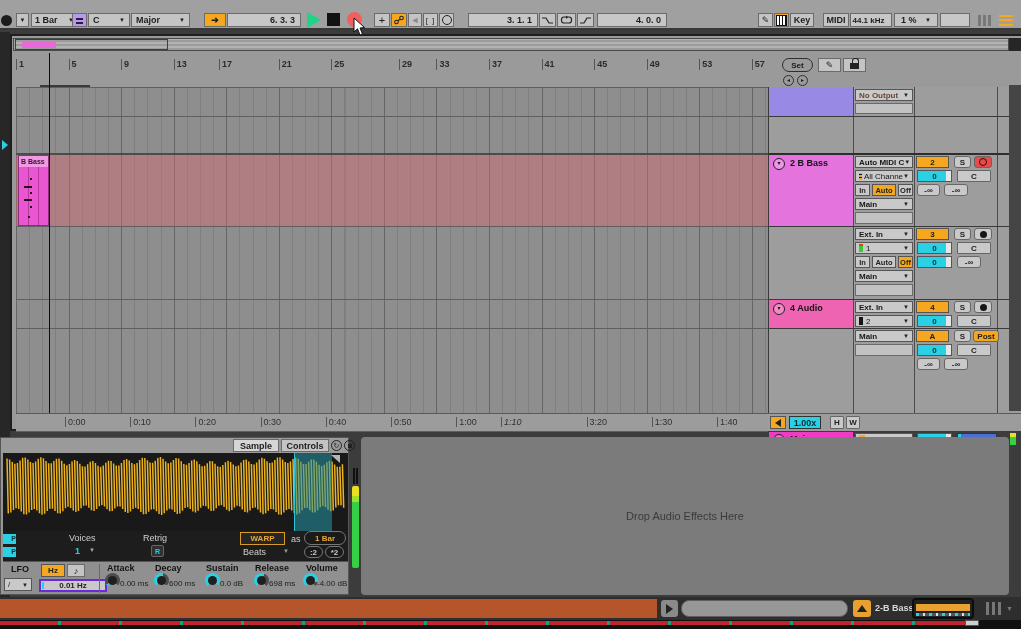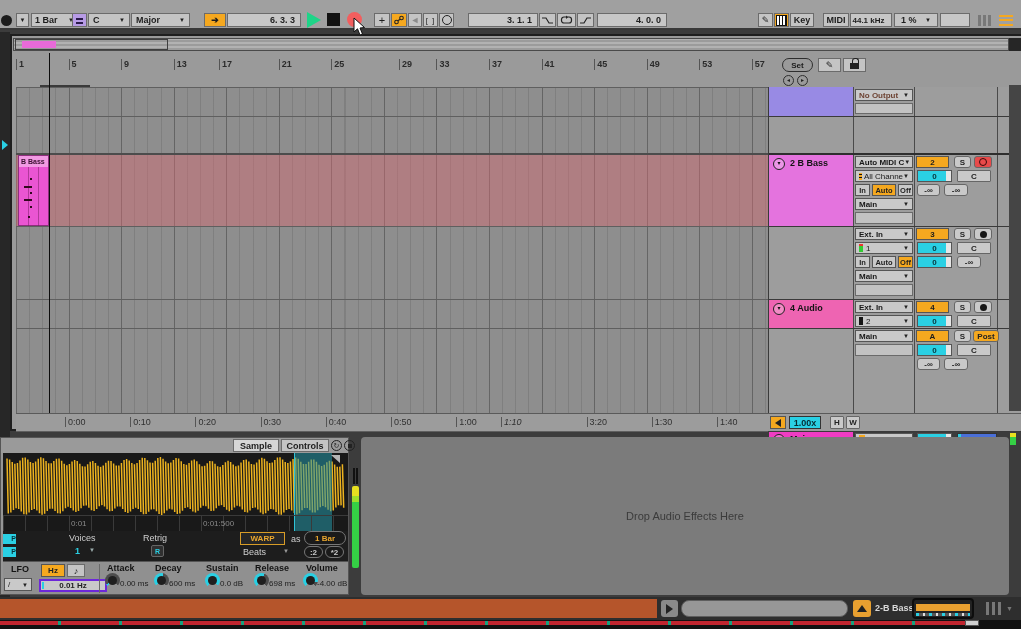--- a/index.html
+++ b/index.html
@@ -467,24 +467,20 @@
           <span style="width:4px;height:4px;background:#222;display:block;"></span>
         </div>
     </div>
 
     <div class="a" style="left:2px;top:15px;width:345px;height:78px;background:#191919;overflow:hidden;">
       <svg id="wave" width="345" height="62" style="position:absolute;left:0;top:2px;">
           <path d="M4.0 3.6 L5.3 58.4 M6.6 4.4 L7.9 57.6 M9.2 6.9 L10.5 55.1 M11.8 8.7 L13.1 53.3 M14.4 8.1 L15.7 53.9 M17.0 5.5 L18.3 56.5 M19.6 2.8 L20.9 59.2 M22.2 2.4 L23.5 59.6 M24.8 4.4 L26.1 57.6 M27.4 7.0 L28.7 55.0 M30.0 8.0 L31.3 54.0 M32.6 6.5 L33.9 55.5 M35.2 3.7 L36.5 58.3 M37.8 2.2 L39.1 59.8 M40.4 3.2 L41.7 58.8 M43.0 6.0 L44.3 56.0 M45.6 8.3 L46.9 53.7 M48.2 8.3 L49.5 53.7 M50.8 6.1 L52.1 55.9 M53.4 3.8 L54.7 58.2 M56.0 3.6 L57.3 58.4 M58.6 5.8 L59.9 56.2 M61.2 8.8 L62.5 53.2 M63.8 10.2 L65.1 51.8 M66.4 9.1 L67.7 52.9 M69.0 6.6 L70.3 55.4 M71.6 5.0 L72.9 57.0 M74.2 6.0 L75.5 56.0 M76.8 8.8 L78.1 53.2 M79.4 11.3 L80.7 50.7 M82.0 11.4 L83.3 50.6 M84.6 9.2 L85.9 52.8 M87.2 6.7 L88.5 55.3 M89.8 6.1 L91.1 55.9 M92.4 7.9 L93.7 54.1 M95.0 10.7 L96.3 51.3 M97.6 11.9 L98.9 50.1 M100.2 10.6 L101.5 51.4 M102.8 7.7 L104.1 54.3 M105.4 5.7 L106.7 56.3 M108.0 6.1 L109.3 55.9 M110.6 8.4 L111.9 53.6 M113.2 10.6 L114.5 51.4 M115.8 10.5 L117.1 51.5 M118.4 8.0 L119.7 54.0 M121.0 5.1 L122.3 56.9 M123.6 4.0 L124.9 58.0 M126.2 5.4 L127.5 56.6 M128.8 8.0 L130.1 54.0 M131.4 9.2 L132.7 52.8 M134.0 7.9 L135.3 54.1 M136.6 4.9 L137.9 57.1 M139.2 2.7 L140.5 59.3 M141.8 3.0 L143.1 59.0 M144.4 5.3 L145.7 56.7 M147.0 7.6 L148.3 54.4 M149.6 7.8 L150.9 54.2 M152.2 5.7 L153.5 56.3 M154.8 3.0 L156.1 59.0 M157.4 2.1 L158.7 59.9 M160.0 3.7 L161.3 58.3 M162.6 6.6 L163.9 55.4 M165.2 8.3 L166.5 53.7 M167.8 7.5 L169.1 54.5 M170.4 5.0 L171.7 57.0 M173.0 3.1 L174.3 58.9 M175.6 3.6 L176.9 58.4 M178.2 6.2 L179.5 55.8 M180.8 9.0 L182.1 53.0 M183.4 9.7 L184.7 52.3 M186.0 8.0 L187.3 54.0 M188.6 5.5 L189.9 56.5 M191.2 4.6 L192.5 57.4 M193.8 6.3 L195.1 55.7 M196.4 9.3 L197.7 52.7 M199.0 11.3 L200.3 50.7 M201.6 10.7 L202.9 51.3 M204.2 8.2 L205.5 53.8 M206.8 6.1 L208.1 55.9 M209.4 6.3 L210.7 55.7 M212.0 8.7 L213.3 53.3 M214.6 11.3 L215.9 50.7 M217.2 11.9 L218.5 50.1 M219.8 10.0 L221.1 52.0 M222.4 7.2 L223.7 54.8 M225.0 5.8 L226.3 56.2 M227.6 6.9 L228.9 55.1 M230.2 9.5 L231.5 52.5 M232.8 11.2 L234.1 50.8 M235.4 10.4 L236.7 51.6 M238.0 7.5 L239.3 54.5 M240.6 5.0 L241.9 57.0 M243.2 4.6 L244.5 57.4 M245.8 6.6 L247.1 55.4 M248.4 9.0 L249.7 53.0 M251.0 9.5 L252.3 52.5 M253.6 7.5 L254.9 54.5 M256.2 4.5 L257.5 57.5 M258.8 2.8 L260.1 59.2 M261.4 3.7 L262.7 58.3 M264.0 6.3 L265.3 55.7 M266.6 8.1 L267.9 53.9 M269.2 7.6 L270.5 54.4 M271.8 5.0 L273.1 57.0 M274.4 2.5 L275.7 59.5 M277.0 2.2 L278.3 59.8 M279.6 4.4 L280.9 57.6 M282.2 7.1 L283.5 54.9 M284.8 8.1 L286.1 53.9 M287.4 6.6 L288.7 55.4 M290.0 4.0 L291.3 58.0 M292.6 2.6 L293.9 59.4 M295.2 3.8 L296.5 58.2 M297.8 6.7 L299.1 55.3 M300.4 9.0 L301.7 53.0 M303.0 9.0 L304.3 53.0 M305.6 6.8 L306.9 55.2 M308.2 4.6 L309.5 57.4 M310.8 4.4 L312.1 57.6 M313.4 6.7 L314.7 55.3 M316.0 9.7 L317.3 52.3 M318.6 11.0 L319.9 51.0 M321.2 9.8 L322.5 52.2 M323.8 7.2 L325.1 54.8 M326.4 5.7 L327.7 56.3 M329.0 6.6 L330.3 55.4 M331.6 9.4 L332.9 52.6 M334.2 11.7 L335.5 50.3 M336.8 11.6 L338.1 50.4 M339.4 9.3 L340.7 52.7 " stroke="#edb31f" stroke-width="1.5" fill="none"></path>
         </svg>
       <div class="a" style="left:291px;top:0;width:38px;height:78px;background:rgba(36,152,168,.55);border-left:1px solid #2fc4d8;"></div>
       <div class="a" style="left:328px;top:2px;width:0;height:0;border-top:8px solid #b5b5b5;border-left:9px solid transparent;"></div>
-      <div class="a" style="left:0;top:62px;width:345px;height:16px;border-top:1px solid #3a3a3a;background:repeating-linear-gradient(90deg,#3a3a3a 0 1px,transparent 1px 22px);">
-        <span class="a" style="left:68px;top:3px;font-size:8px;color:#8a8a8a;"><span>0:01</span></span>
-        <span class="a" style="left:200px;top:3px;font-size:8px;color:#8a8a8a;"><span>0:01:500</span></span>
-      </div>
     </div>
 
     <div class="a" style="left:2px;top:93px;width:345px;height:30px;background:#1d1d1d;">
       <div class="a" style="left:0;top:3px;width:13px;height:10px;background:#2ad0e4;color:#06333a;font-size:7px;font-weight:bold;text-align:right;line-height:10px;"><span>P</span></div>
       <div class="a" style="left:0;top:16px;width:13px;height:10px;background:#2ad0e4;color:#06333a;font-size:7px;font-weight:bold;text-align:right;line-height:10px;"><span>P</span></div>
       <span class="a wlabel" style="left:66px;top:2px;"><span>Voices</span></span>
       <span class="a" style="left:72px;top:15px;color:#2ad0e4;font-size:9px;font-weight:bold;"><span>1</span></span>
       <span class="a" style="left:86px;top:16px;color:#9aa;font-size:6px;">▼</span>
       <span class="a wlabel" style="left:140px;top:2px;"><span>Retrig</span></span>
       <div class="a" style="left:148px;top:14px;width:13px;height:12px;background:#303030;border:1px solid #666;border-radius:2px;color:#2ad0e4;font-size:7px;font-weight:bold;display:flex;align-items:center;justify-content:center;">

